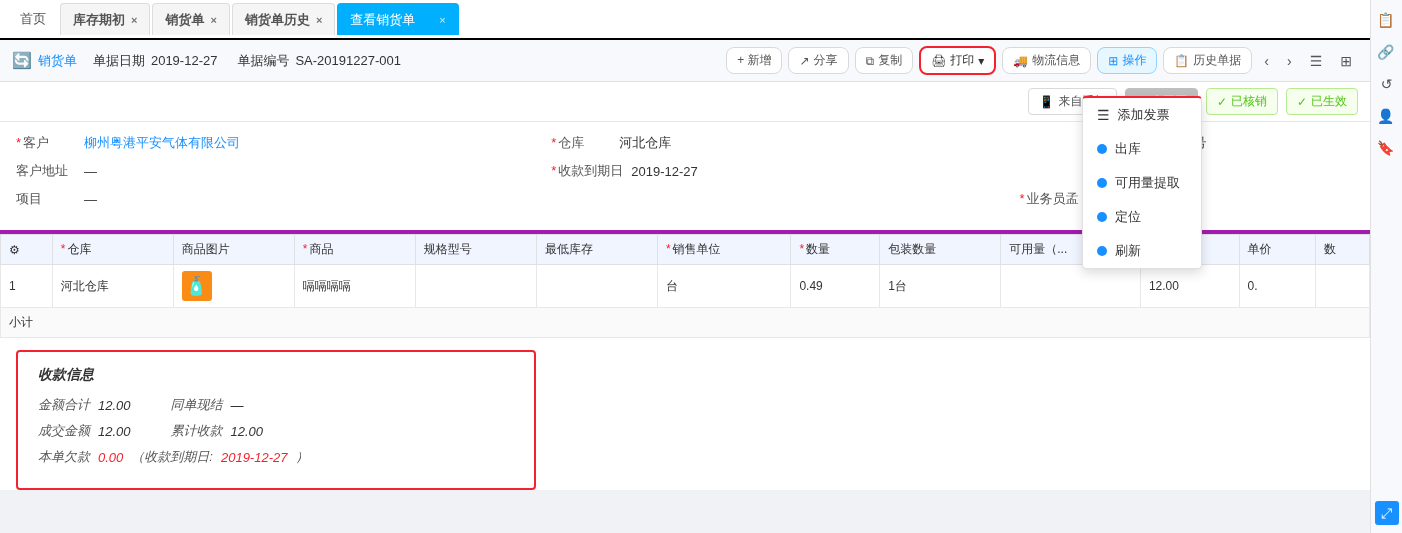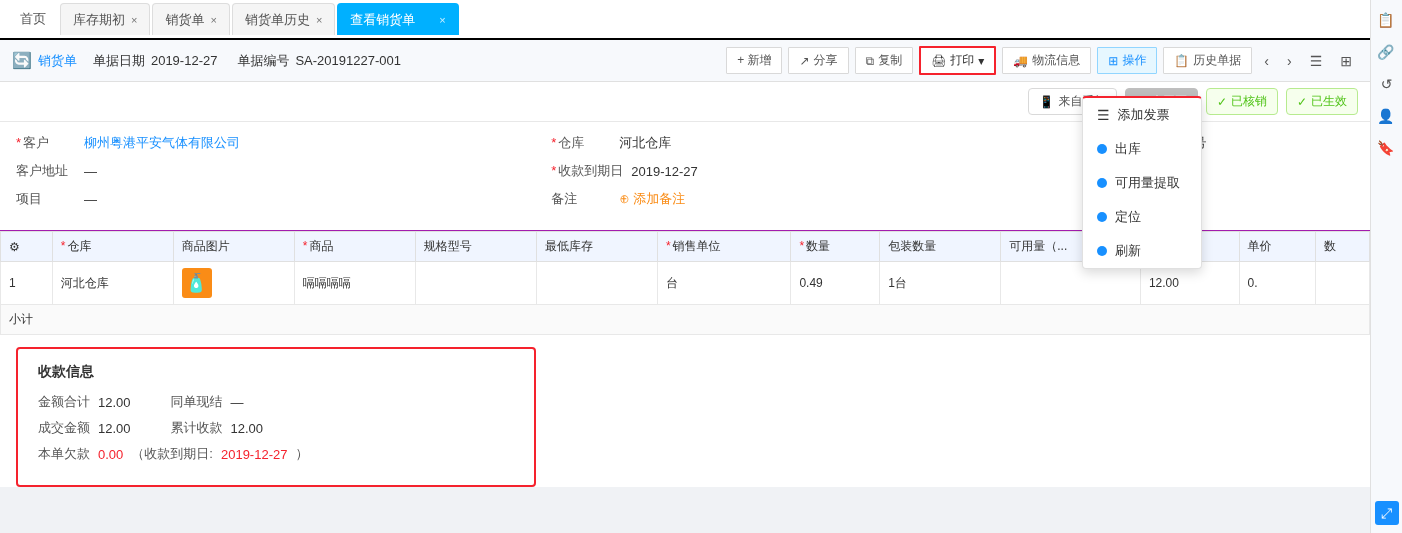--- a/index.html
+++ b/index.html
@@ -10,40 +10,40 @@
       display: flex; align-items: center; background: #fff;
       border-bottom: 2px solid #000000; height: 40px; padding: 0 8px;
       gap: 2px;
     }
     .tab {
       display: flex; align-items: center; padding: 0 12px; height: 32px;
       border-radius: 4px 4px 0 0; cursor: pointer; gap: 6px; font-size: 13px;
       border: 1px solid transparent; border-bottom: none;
     }
     .tab.active { background: #00b0ff; color: #fff; gap: 24px; }
-    .tab.normal { background: #f5f5f5; color: #555; border-color: #ddd; }
+    .tab.normal { background: #f5f5f5; color: #555; border-color: #ddd; font-weight: bold; }
     .tab .close-x { font-size: 11px; cursor: pointer; opacity: 0.8; }
     .tab-home { color: #555; font-size: 13px; padding: 0 12px; cursor: pointer; }
 
     
     .main-content { background: #fff; margin: 0; padding: 0; position: relative; }
 
     
     .doc-header {
       display: flex; align-items: center; background: #f7f9fc;
       border-bottom: 1px solid #e0e0e0; padding: 6px 12px; gap: 16px;
     }
     .doc-title { display: flex; align-items: center; gap: 6px; color: #1890ff; font-size: 13px; }
     .doc-meta { display: flex; align-items: center; gap: 20px; font-size: 13px; color: #333; flex: 1; }
     .doc-meta-item { display: flex; align-items: center; gap: 6px; }
     .doc-actions { display: flex; align-items: center; gap: 6px; }
 
     .action-btn {
       display: flex; align-items: center; gap: 4px; padding: 4px 10px;
-      border: 1px solid #d9d9d9; border-radius: 1px; background: #fff;
+      border: 1px solid #d9d9d9; border-radius: 8px; background: #fff;
       cursor: pointer; font-size: 12px; color: #555; white-space: nowrap;
     }
     .action-btn.highlight { border: 2px solid #f5222d; color: #333; background: #fff; }
 
     .status-btn {
       display: flex; align-items: center; gap: 4px; padding: 4px 10px;
       border-radius: 4px; cursor: pointer; font-size: 12px; white-space: nowrap;
     }
     .status-btn.green { background: #f6ffed; border: 1px solid #b7eb8f; color: #52c41a; }
 
@@ -56,21 +56,21 @@
       padding: 6px 12px; border-bottom: 1px solid #e8e8e8; background: #fff; gap: 8px;
     }
     .sub-btn {
       display: flex; align-items: center; gap: 4px; padding: 4px 10px;
       border: 1px solid #d9d9d9; border-radius: 4px; background: #fff;
       cursor: pointer; font-size: 12px; color: #555;
     }
     .sub-btn.gray-filled { background: #bfbfbf; color: #fff; border-color: #bfbfbf; }
 
     
-    .form-section { padding: 12px 16px; border-bottom: 1px solid #a21caf; }
+    .form-section { padding: 12px 16px; border-bottom: 4px solid #a21caf; }
     .form-row { display: flex; align-items: center; gap: 0; margin-bottom: 10px; }
     .form-field { display: flex; align-items: center; gap: 8px; flex: 1; }
     .form-label { color: #555; font-size: 13px; white-space: nowrap; min-width: 60px; }
     .form-label.required::before { content: '*'; color: #f5222d; margin-right: 2px; }
     .form-value { color: #333; font-size: 13px; }
     .form-value.link { color: #1890ff; cursor: pointer; }
     .add-note { color: #fa8c16; cursor: pointer; font-size: 13px; }
 
     
     .data-table { width: 100%; border-collapse: collapse; font-size: 12px; }
@@ -96,21 +96,21 @@
     .dropdown-item {
       display: flex; align-items: center; gap: 8px;
       padding: 8px 14px; cursor: pointer; font-size: 13px; color: #333;
     }
     .dropdown-dot { width: 10px; height: 10px; border-radius: 50%; display: inline-block; }
     .dot-blue { background: #1890ff; }
 
     
     .payment-box {
       border: 2px solid #f5222d; border-radius: 4px; margin: 12px 16px;
-      padding: 14px 20px; background: #fff; max-width: 520px;
+      padding: 14px 20px; background: #fff; max-width: 520px; font-style: italic;
     }
     .payment-title { font-size: 14px; font-weight: bold; color: #333; margin-bottom: 12px; }
     .payment-row { display: flex; gap: 40px; margin-bottom: 8px; }
     .payment-item { display: flex; align-items: center; gap: 8px; font-size: 13px; }
     .payment-label { color: #555; }
     .payment-value { color: #333; }
     .payment-value.red { color: #f5222d; }
 
     
     .right-panel {
@@ -256,27 +256,20 @@
           <span class="form-label required">票据类型</span>
           <span class="form-value">不开票</span>
         </div>
       </div>
       <div class="form-row">
         <div class="form-field">
           <span class="form-label">项目</span>
           <span class="form-value">—</span>
         </div>
         <div style="flex:1;"></div>
-        <div class="form-field">
-          <span class="form-label">备注</span>
-          <span class="add-note">
-            <span>⊕</span>
-            <span>添加备注</span>
-          </span>
-        </div>
         <div style="flex:1;"></div>
         <div class="form-field">
           <span class="form-label required">业务员孟</span>
           <span class="form-value">—</span>
         </div>
       </div>
     </div>
 
     <div class="table-wrapper">
       <table class="data-table">

